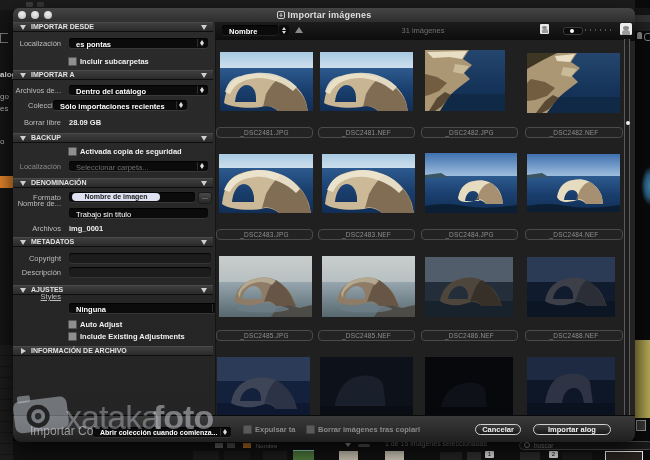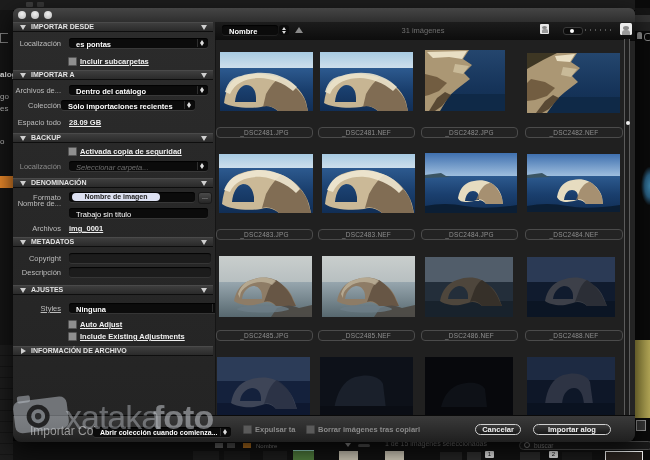--- a/index.html
+++ b/index.html
@@ -29,21 +29,21 @@
 .lbl{font-size:7.5px;color:#bdbdbd;text-align:right;width:60px;left:-12px;white-space:nowrap;}
 .fld{background:#0b0b0b;border-radius:3px;color:#fff;font-size:7.5px;font-weight:bold;
   box-shadow:0 1px 0 rgba(255,255,255,.07), inset 0 1px 1px rgba(0,0,0,.9);}
 .fld .tx{position:absolute;left:7px;top:1.5px;}
 .stp{position:absolute;right:1px;top:1px;width:9px;bottom:1px;border-left:1px solid #2e2e2e;}
 .stp:before{content:"";position:absolute;left:2px;top:1px;width:0;height:0;
   border-left:2.5px solid transparent;border-right:2.5px solid transparent;border-bottom:3.5px solid #ddd;}
 .stp:after{content:"";position:absolute;left:2px;bottom:1px;width:0;height:0;
   border-left:2.5px solid transparent;border-right:2.5px solid transparent;border-top:3.5px solid #ddd;}
 .cb{width:7px;height:7px;background:#8f8f8f;border:1px solid #555;border-radius:1px;}
-.cbt{font-size:7.5px;font-weight:bold;color:#efefef;text-decoration:underline;}
+.cbt{font-size:7.5px;font-weight:bold;color:#efefef;}
 
 #gridbar{left:202px;top:14px;width:420px;height:18px;background:linear-gradient(#1c1c1c,#0d0d0d);border-bottom:1px solid #090909;}
 #grid{left:202px;top:32px;width:412px;height:383px;background:#202020;border-left:1px solid #151515;}
 .plabel{position:absolute;height:9px;border:1px solid #4b4b4b;border-radius:4px;
   background:#232323;color:#8f8f8f;font-size:6.5px;text-align:center;line-height:9px;letter-spacing:.2px;}
 #vscroll{left:611px;top:31px;width:4px;height:384px;background:#1d1d1d;
   border-left:1px solid #5a5a5a;border-right:1px solid #5a5a5a;}
 
 #botbar{left:0;top:407px;width:622px;height:26px;border-radius:0 0 8px 8px;
   background:linear-gradient(#3a3a3a,#1f1f1f);border-top:1px solid #0a0a0a;}
@@ -100,20 +100,24 @@
 <div class="abs" style="left:520px;top:452px;width:20px;height:8px;background:#2a2a2a;"></div>
 <div class="abs" style="left:549px;top:451px;width:9px;height:7px;background:#ddd;border-radius:1px;color:#111;font-size:6px;text-align:center;line-height:7px;">2</div>
 <div class="abs" style="left:562px;top:452px;width:30px;height:8px;background:#1a1a1a;"></div>
 <div class="abs" style="left:605px;top:451px;width:36px;height:9px;background:#2b2420;border:1.5px solid #f2f2f2;"></div>
 
 <div id="dlg" class="abs">
   <div id="titlebar" class="abs"></div>
   <div class="abs tl" style="left:5px;"></div>
   <div class="abs tl" style="left:18px;"></div>
   <div class="abs tl" style="left:31px;"></div>
+  <div id="title" class="abs"><svg width="8" height="8" style="vertical-align:-1px;margin-right:3px;" viewBox="0 0 8 8">
+        <rect x="0.5" y="0.5" width="7" height="7" rx="1.5" fill="none" stroke="#cfcfcf"></rect>
+        <path d="M4,2 L4,5 M2.6,4 L4,5.6 L5.4,4" stroke="#cfcfcf" fill="none" stroke-width="1"></path>
+      </svg>Importar imágenes</div>
 
   <div id="lpanel" class="abs"></div>
 
   <div class="abs hdr" style="top:14px;"><i class="tri"></i><span>IMPORTAR DESDE</span><i class="trir"></i></div>
   <div class="abs hdr" style="top:62px;"><i class="tri"></i><span>IMPORTAR A</span><i class="trir"></i></div>
   <div class="abs hdr" style="top:125px;"><i class="tri"></i><span>BACKUP</span><i class="trir"></i></div>
   <div class="abs hdr" style="top:170px;"><i class="tri"></i><span>DENOMINACIÓN</span><i class="trir"></i></div>
   <div class="abs hdr" style="top:229px;"><i class="tri"></i><span>METADATOS</span><i class="trir"></i></div>
   <div class="abs hdr" style="top:277px;"><i class="tri"></i><span>AJUSTES</span><i class="trir"></i></div>
   <div class="abs hdr" style="top:338px;"><i class="tric"></i><span>INFORMACIÓN DE ARCHIVO</span></div>
@@ -125,52 +129,52 @@
     </div>
   <div class="abs cb" style="left:55px;top:49px;"></div>
   <div class="abs cbt" style="left:67px;top:49px;">Incluir subcarpetas</div>
 
   <div class="abs lbl" style="top:78px;">Archivos de...</div>
   <div class="abs fld" style="left:56px;top:77px;width:139px;height:10px;">
       <span class="tx">Dentro del catálogo</span>
       <span class="stp"></span>
     </div>
   <div class="abs lbl" style="top:93px;">Colección</div>
-  <div class="abs fld" style="left:48px;top:92px;width:134px;height:10px;">
+  <div class="abs fld" style="left:40px;top:92px;width:134px;height:10px;">
       <span class="tx">Sólo importaciones recientes</span>
       <span class="stp"></span>
     </div>
-  <div class="abs lbl" style="top:110px;">Espacio todo</div>
+  <div class="abs lbl" style="top:110px;">Borrar libre</div>
   <div class="abs cbt" style="left:56px;top:110px;">28.09 GB</div>
 
   <div class="abs cb" style="left:55px;top:139px;"></div>
   <div class="abs cbt" style="left:67px;top:139px;">Activada copia de seguridad</div>
   <div class="abs lbl" style="top:154px;color:#8a8a8a;">Localización</div>
   <div class="abs fld" style="left:56px;top:153px;width:139px;height:10px;">
-      <span class="tx" style="color:#6f6f6f;font-weight:normal;font-style:italic;">Seleccionar carpeta...</span>
+      <span class="tx" style="color:#6f6f6f;font-weight:normal;">Seleccionar carpeta...</span>
       <span class="stp"></span>
     </div>
 
   <div class="abs lbl" style="top:185px;">Formato</div>
   <div class="abs fld" style="left:56px;top:184px;width:126px;height:10px;"></div>
   <div class="abs" style="left:59px;top:185px;width:88px;height:8px;background:#dde1f2;border-radius:5px;color:#222;font-size:7px;font-weight:bold;text-align:center;line-height:8px;">Nombre de imagen</div>
   <div class="abs" style="left:185px;top:184px;width:12px;height:10px;background:linear-gradient(#4a4a4a,#262626);border-radius:3px;border:1px solid #1a1a1a;color:#ccc;font-size:7px;text-align:center;line-height:8px;">...</div>
   <div class="abs lbl" style="top:191px;">Nombre de...</div>
   <div class="abs fld" style="left:56px;top:200px;width:139px;height:10px;">
       <span class="tx" style="font-weight:normal;">Trabajo sin título</span>
     </div>
   <div class="abs lbl" style="top:216px;">Archivos</div>
   <div class="abs cbt" style="left:56px;top:216px;">img_0001</div>
 
   <div class="abs lbl" style="top:246px;">Copyright</div>
   <div class="abs fld" style="left:56px;top:245px;width:142px;height:10px;background:#1c1c1c;"></div>
   <div class="abs lbl" style="top:260px;">Descripción</div>
   <div class="abs fld" style="left:56px;top:259px;width:142px;height:10px;background:#1c1c1c;"></div>
 
-  <div class="abs lbl" style="top:296px;text-decoration:underline;">Styles</div>
+  <div class="abs lbl" style="top:284px;text-decoration:underline;">Styles</div>
   <div class="abs fld" style="left:56px;top:295px;width:154px;height:10px;">
       <span class="tx">Ninguna</span>
       <span class="stp"></span>
     </div>
   <div class="abs cb" style="left:55px;top:312px;"></div>
   <div class="abs cbt" style="left:67px;top:312px;">Auto Adjust</div>
   <div class="abs cb" style="left:55px;top:324px;"></div>
   <div class="abs cbt" style="left:67px;top:324px;">Include Existing Adjustments</div>
 
   <div id="gridbar" class="abs"></div>

